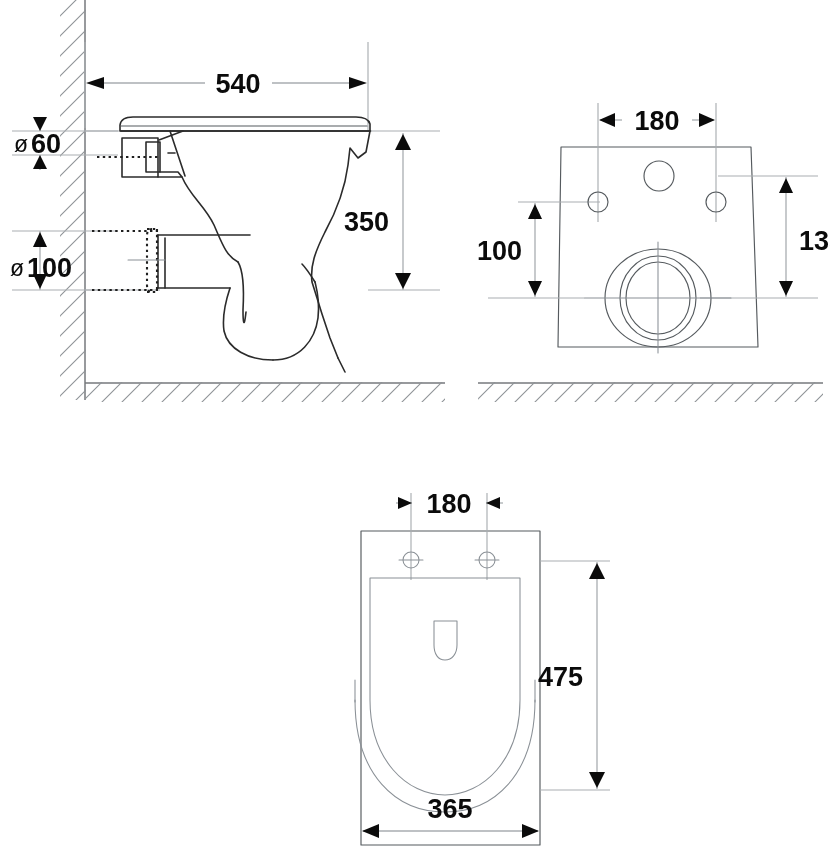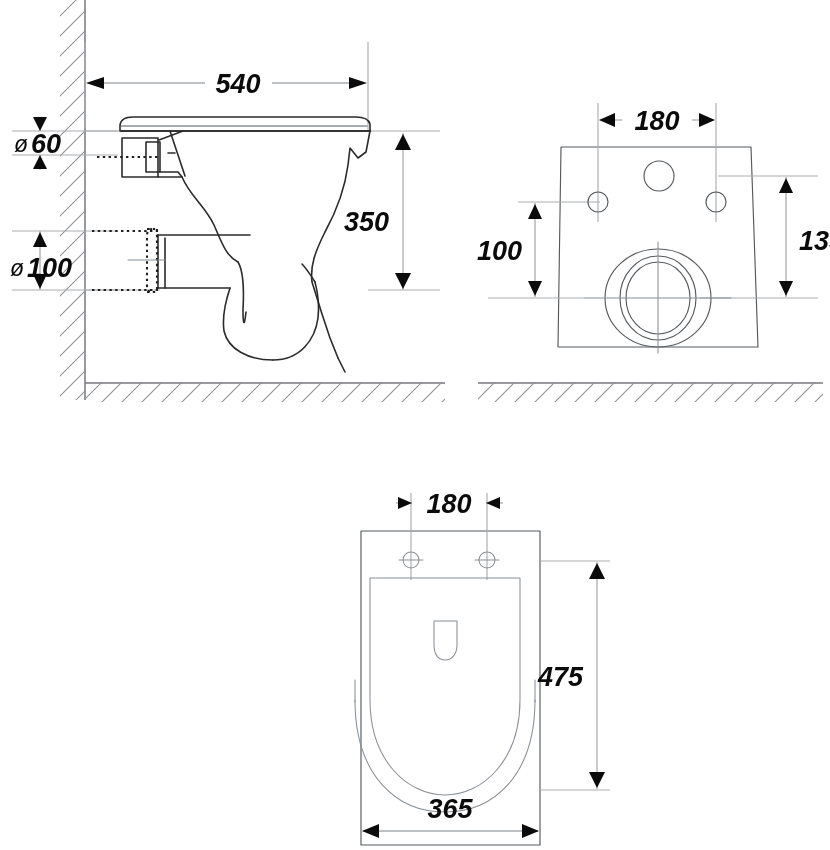--- a/index.html
+++ b/index.html
@@ -10,21 +10,20 @@
   body {
     width: 830px;
     height: 850px;
     font-family: "Liberation Sans", sans-serif;
     overflow: hidden;
   }
   #drawing-root {
     position: relative;
     width: 830px;
     height: 850px;
-    font-style: italic;
   }
   svg.tech-drawing {
     display: block;
     width: 830px;
     height: 850px;
   }
   .obj-line {
     fill: none;
     stroke: #2b2b2b;
     stroke-width: 1.6;

